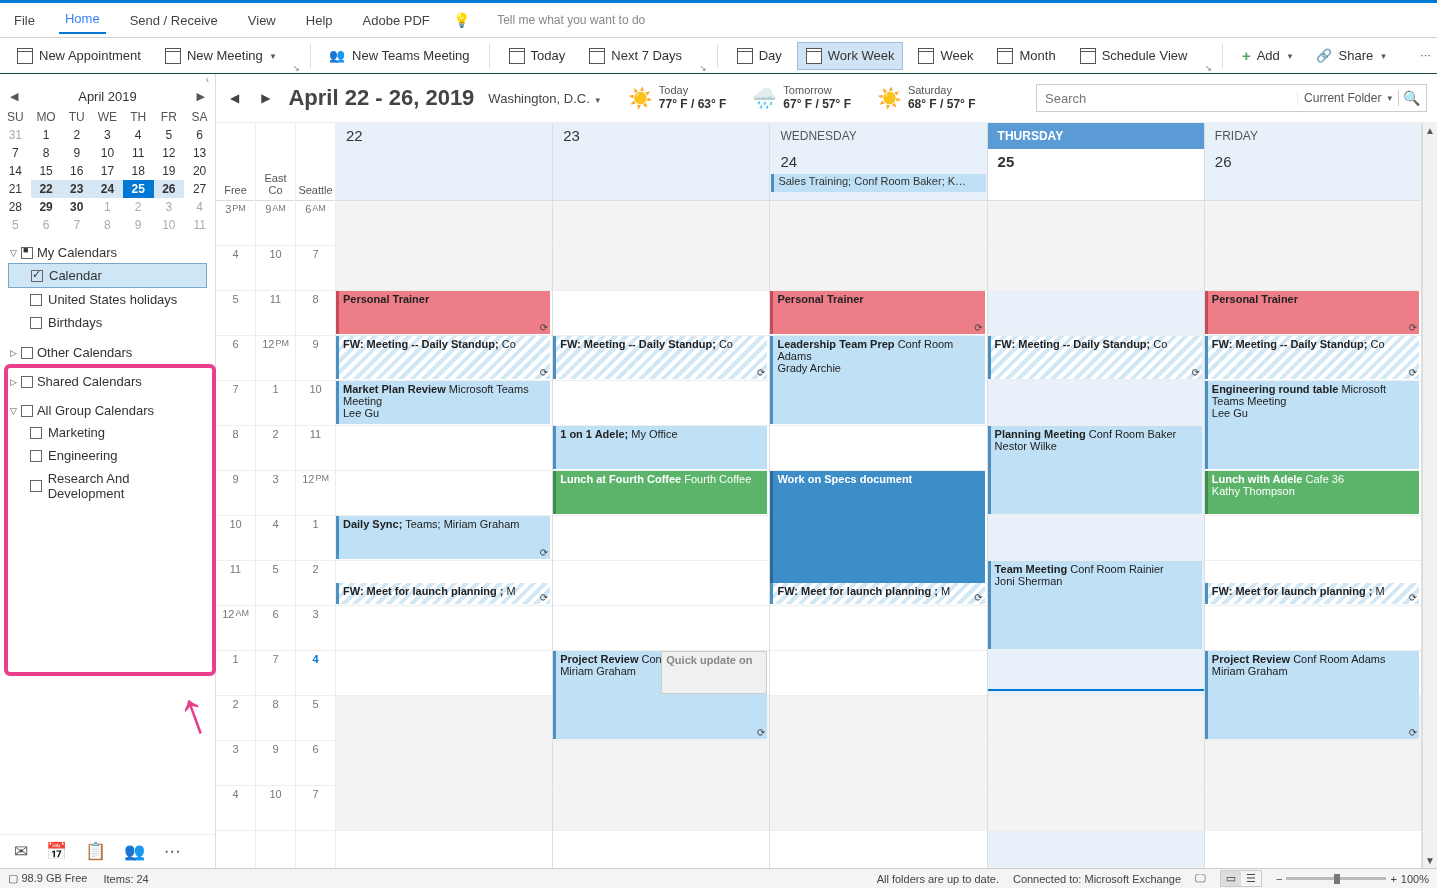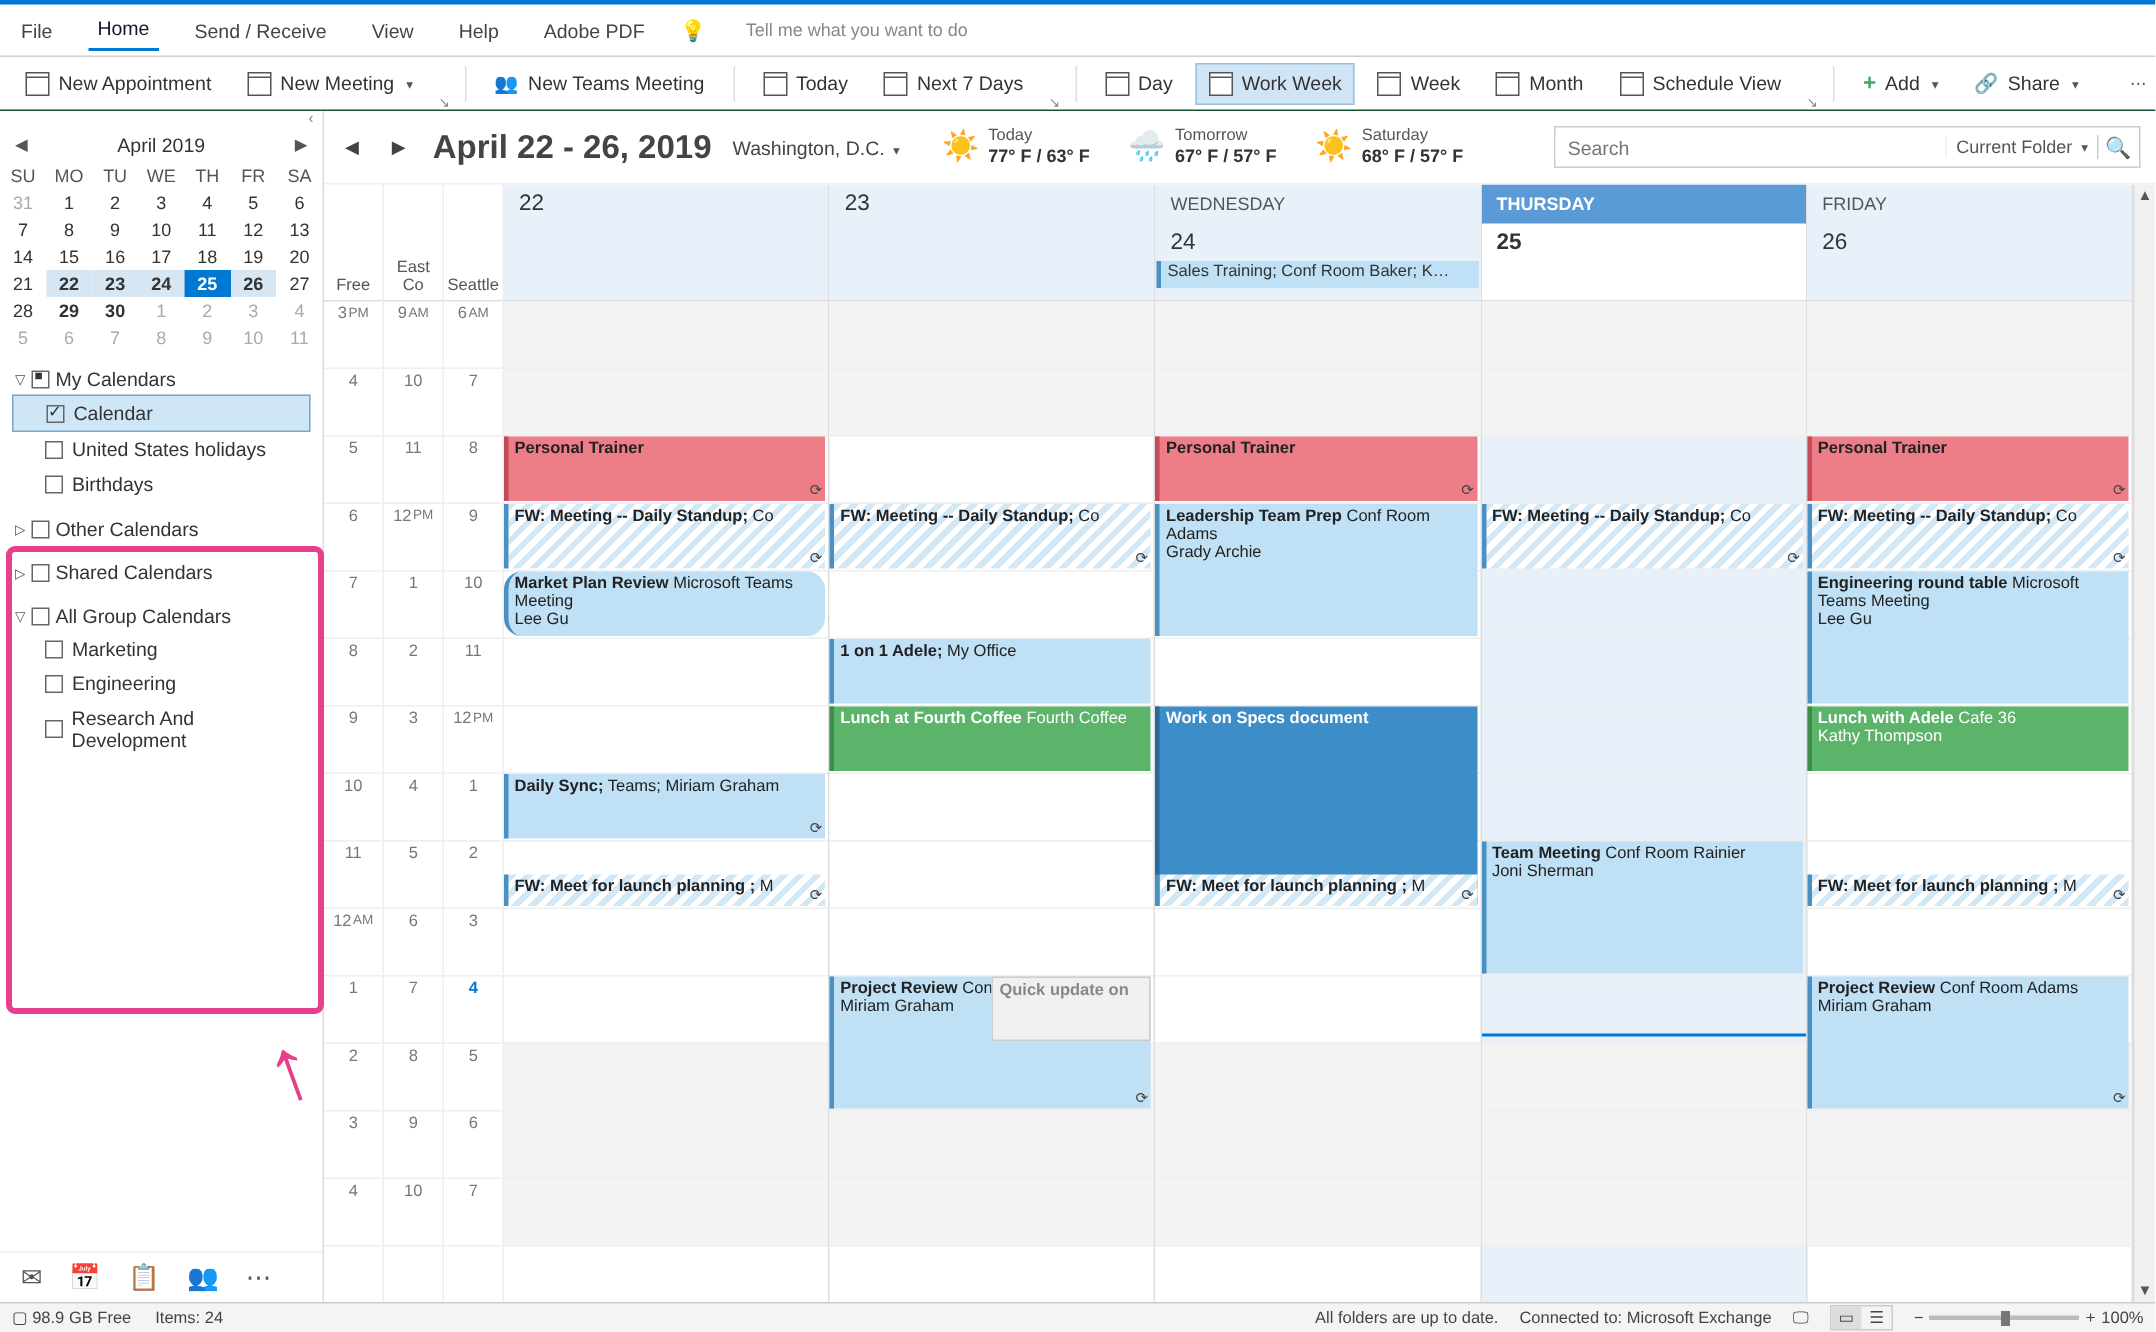--- a/index.html
+++ b/index.html
@@ -2,21 +2,21 @@
 <html><head>
 <meta charset="utf-8">
 <style>
 * { box-sizing: border-box; margin: 0; padding: 0; font-family: "Segoe UI", Tahoma, sans-serif; }
 body { width: 1437px; height: 888px; background: #fff; font-size: 12px; color: #333; overflow: hidden; }
 .blue-bar { height: 3px; background: #0078d4; }
 
 
 .menu { display: flex; align-items: center; height: 35px; border-bottom: 1px solid #d0d0d0; padding: 0 8px; gap: 18px; }
 .menu .item { padding: 4px 6px; cursor: pointer; font-size: 13px; color: #444; }
-.menu .item.active { color: #0f172a; border-bottom: 2px solid #0078d4; padding-bottom: 6px; }
+.menu .item.active { color: #3b82f6; border-bottom: 2px solid #0078d4; padding-bottom: 6px; }
 .menu .tellme { color: #888; margin-left: 8px; }
 .menu .bulb-icon { font-size: 14px; color: #888; }
 
 
 .ribbon { display: flex; align-items: center; height: 36px; border-bottom: 1px solid #14532d; padding: 0 8px; gap: 6px; position: relative; }
 .rbtn { display: flex; align-items: center; height: 28px; padding: 0 8px; cursor: pointer; font-size: 13px; gap: 6px; border: 1px solid transparent; }
 .rbtn.active { background: #d0e4f5; border: 1px solid #9bbfdd; }
 .rsep { width: 1px; height: 24px; background: #ddd; margin: 0 4px; }
 .icon16 { width: 16px; height: 16px; display: inline-block; }
 .i-calendar { background: #fff; border: 1.5px solid #555; position: relative; }
@@ -458,21 +458,21 @@
               <div class="cell"></div>
               <div class="cell"></div>
               <div class="cell"></div>
               <div class="cell"></div>
               <div class="cell"></div>
               <div class="cell offhrs"></div>
               <div class="cell offhrs"></div>
               <div class="cell offhrs"></div>
               <div class="evt c-red" style="top: 90px; height: 43px;"><span class="t">Personal Trainer</span><span class="recur">⟳</span></div>
               <div class="evt c-bluehatch" style="top: 135px; height: 43px;"><span class="t">FW: Meeting -- Daily Standup;</span> <span>Co</span><span class="recur">⟳</span></div>
-              <div class="evt c-blue" style="top: 180px; height: 43px; border-radius: 12px;"><span class="t">Market Plan Review</span> <span>Microsoft Teams Meeting<br>Lee Gu</span></div>
+              <div class="evt c-blue" style="top: 180px; height: 43px;"><span class="t">Market Plan Review</span> <span>Microsoft Teams Meeting<br>Lee Gu</span></div>
               <div class="evt c-blue" style="top: 315px; height: 43px;"><span class="t">Daily Sync;</span> <span>Teams; Miriam Graham</span><span class="recur">⟳</span></div>
               <div class="evt c-bluehatch" style="top: 382px; height: 21px;"><span class="t">FW: Meet for launch planning ;</span> <span>M</span><span class="recur">⟳</span></div>
             </div>
           </div>
           <div class="daycol">
             <div class="day-head hl">
               <div class="num">23</div>
               <div class="alldayrow"></div>
             </div>
             <div class="slots">
@@ -541,20 +541,21 @@
               <div class="cell"></div>
               <div class="cell"></div>
               <div class="cell"></div>
               <div class="cell"></div>
               <div class="cell"></div>
               <div class="cell"></div>
               <div class="cell offhrs"></div>
               <div class="cell offhrs"></div>
               <div class="cell offhrs"></div>
               <div class="evt c-bluehatch" style="top: 135px; height: 43px;"><span class="t">FW: Meeting -- Daily Standup;</span> <span>Co</span><span class="recur">⟳</span></div>
+              <div class="evt c-blue" style="top: 225px; height: 88px;"><span class="t">Planning Meeting</span> <span>Conf Room Baker<br>Nestor Wilke</span></div>
               <div class="evt c-blue" style="top: 360px; height: 88px;"><span class="t">Team Meeting</span> <span>Conf Room Rainier<br>Joni Sherman</span></div>
               <div class="nowline" style="top: 488px;"></div>
             </div>
           </div>
           <div class="daycol">
             <div class="day-head hl">
               <div class="lbl">FRIDAY</div>
               <div class="num">26</div>
               <div class="alldayrow"></div>
             </div>

